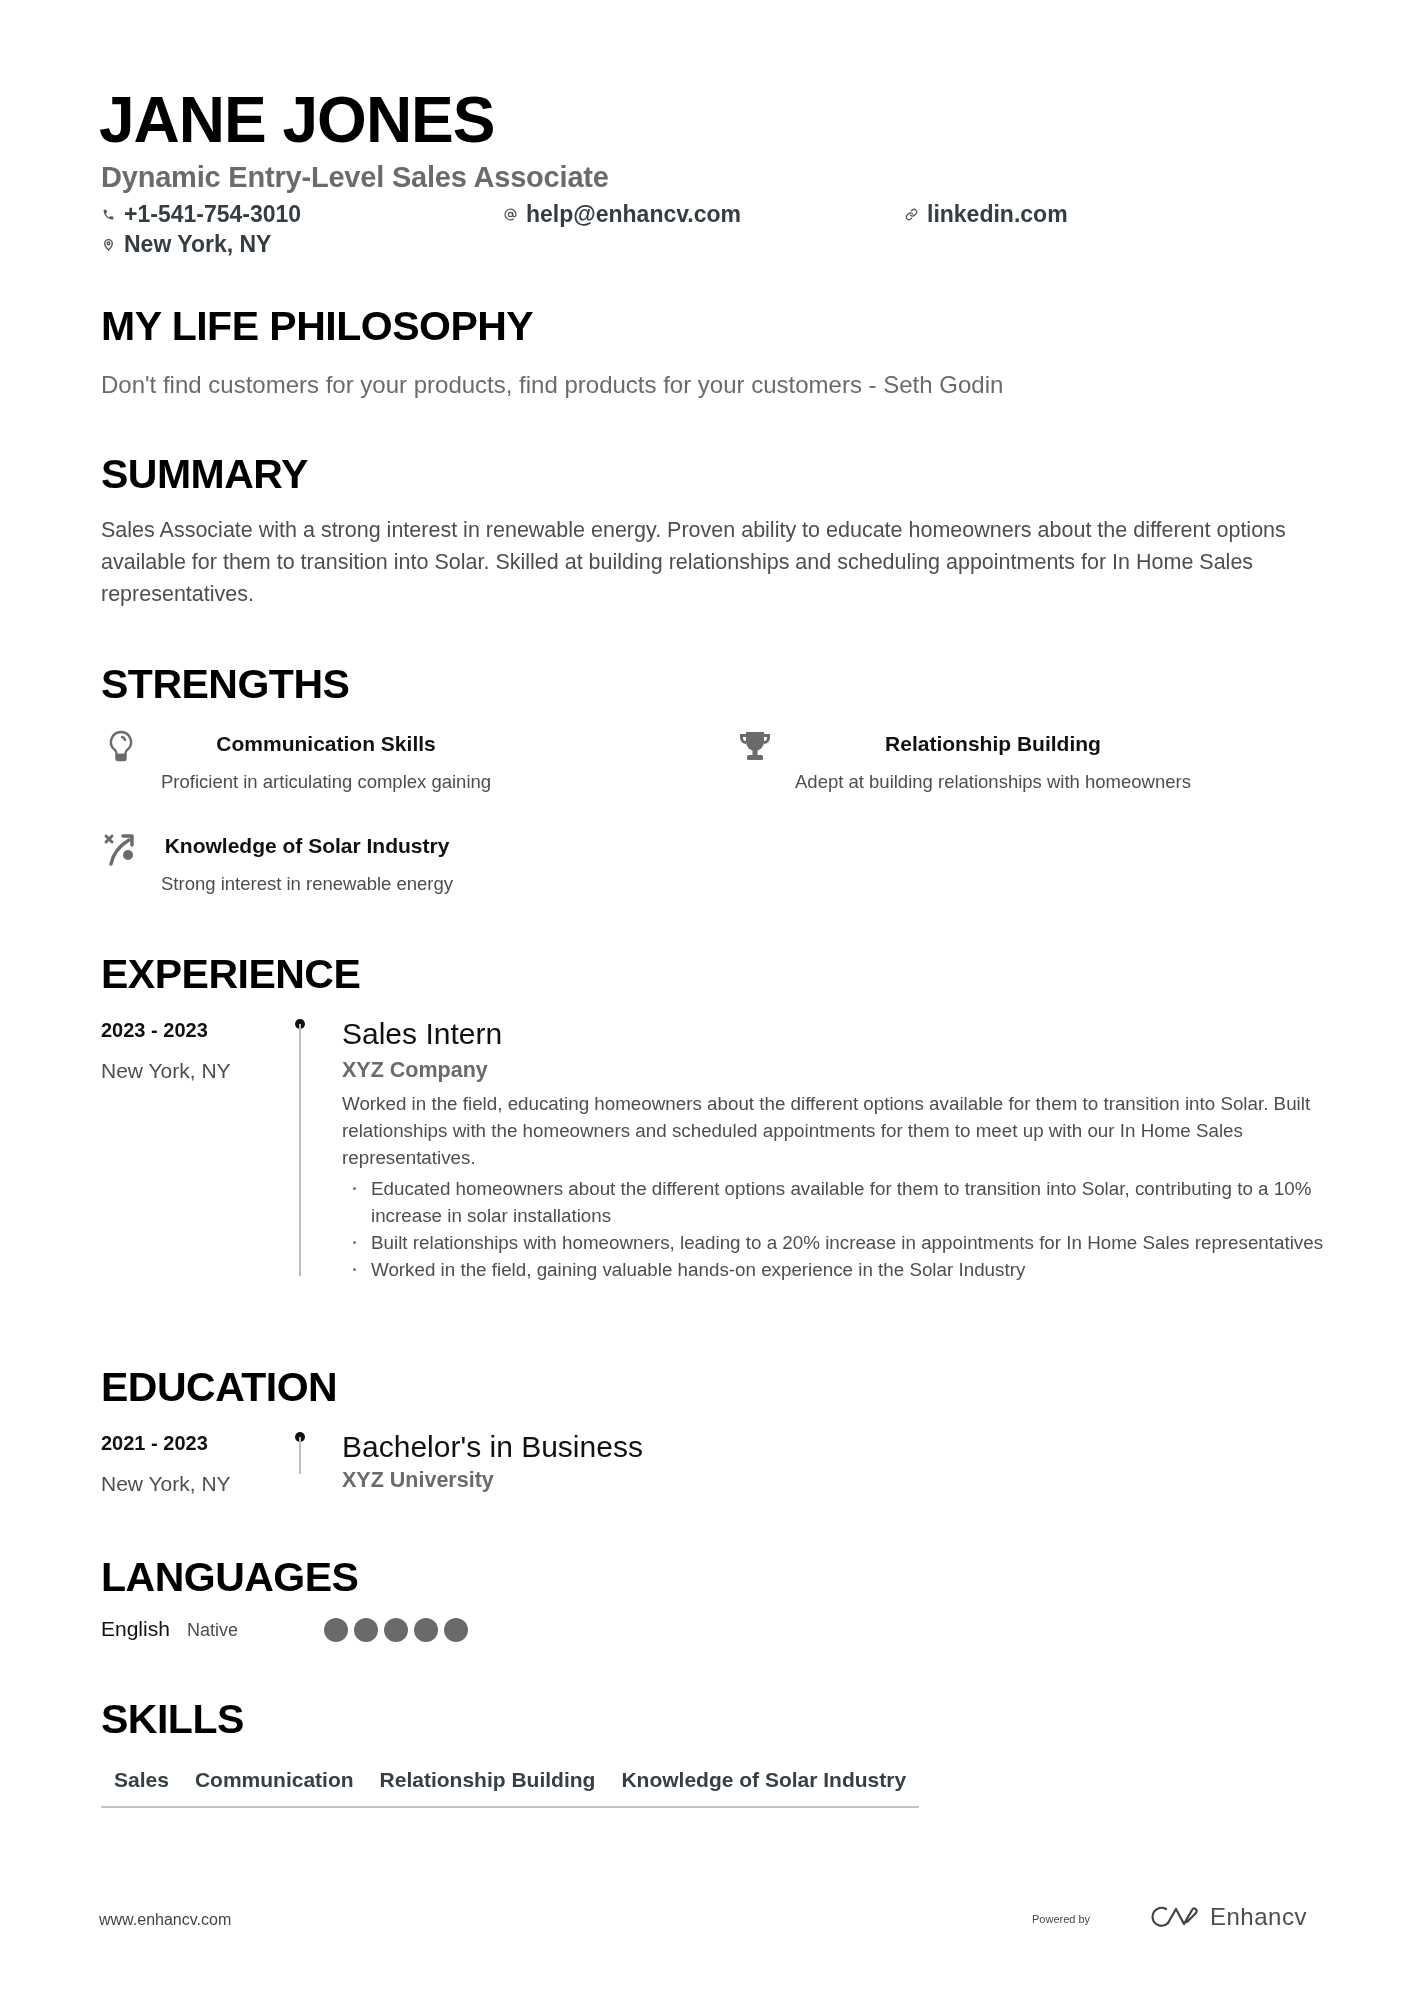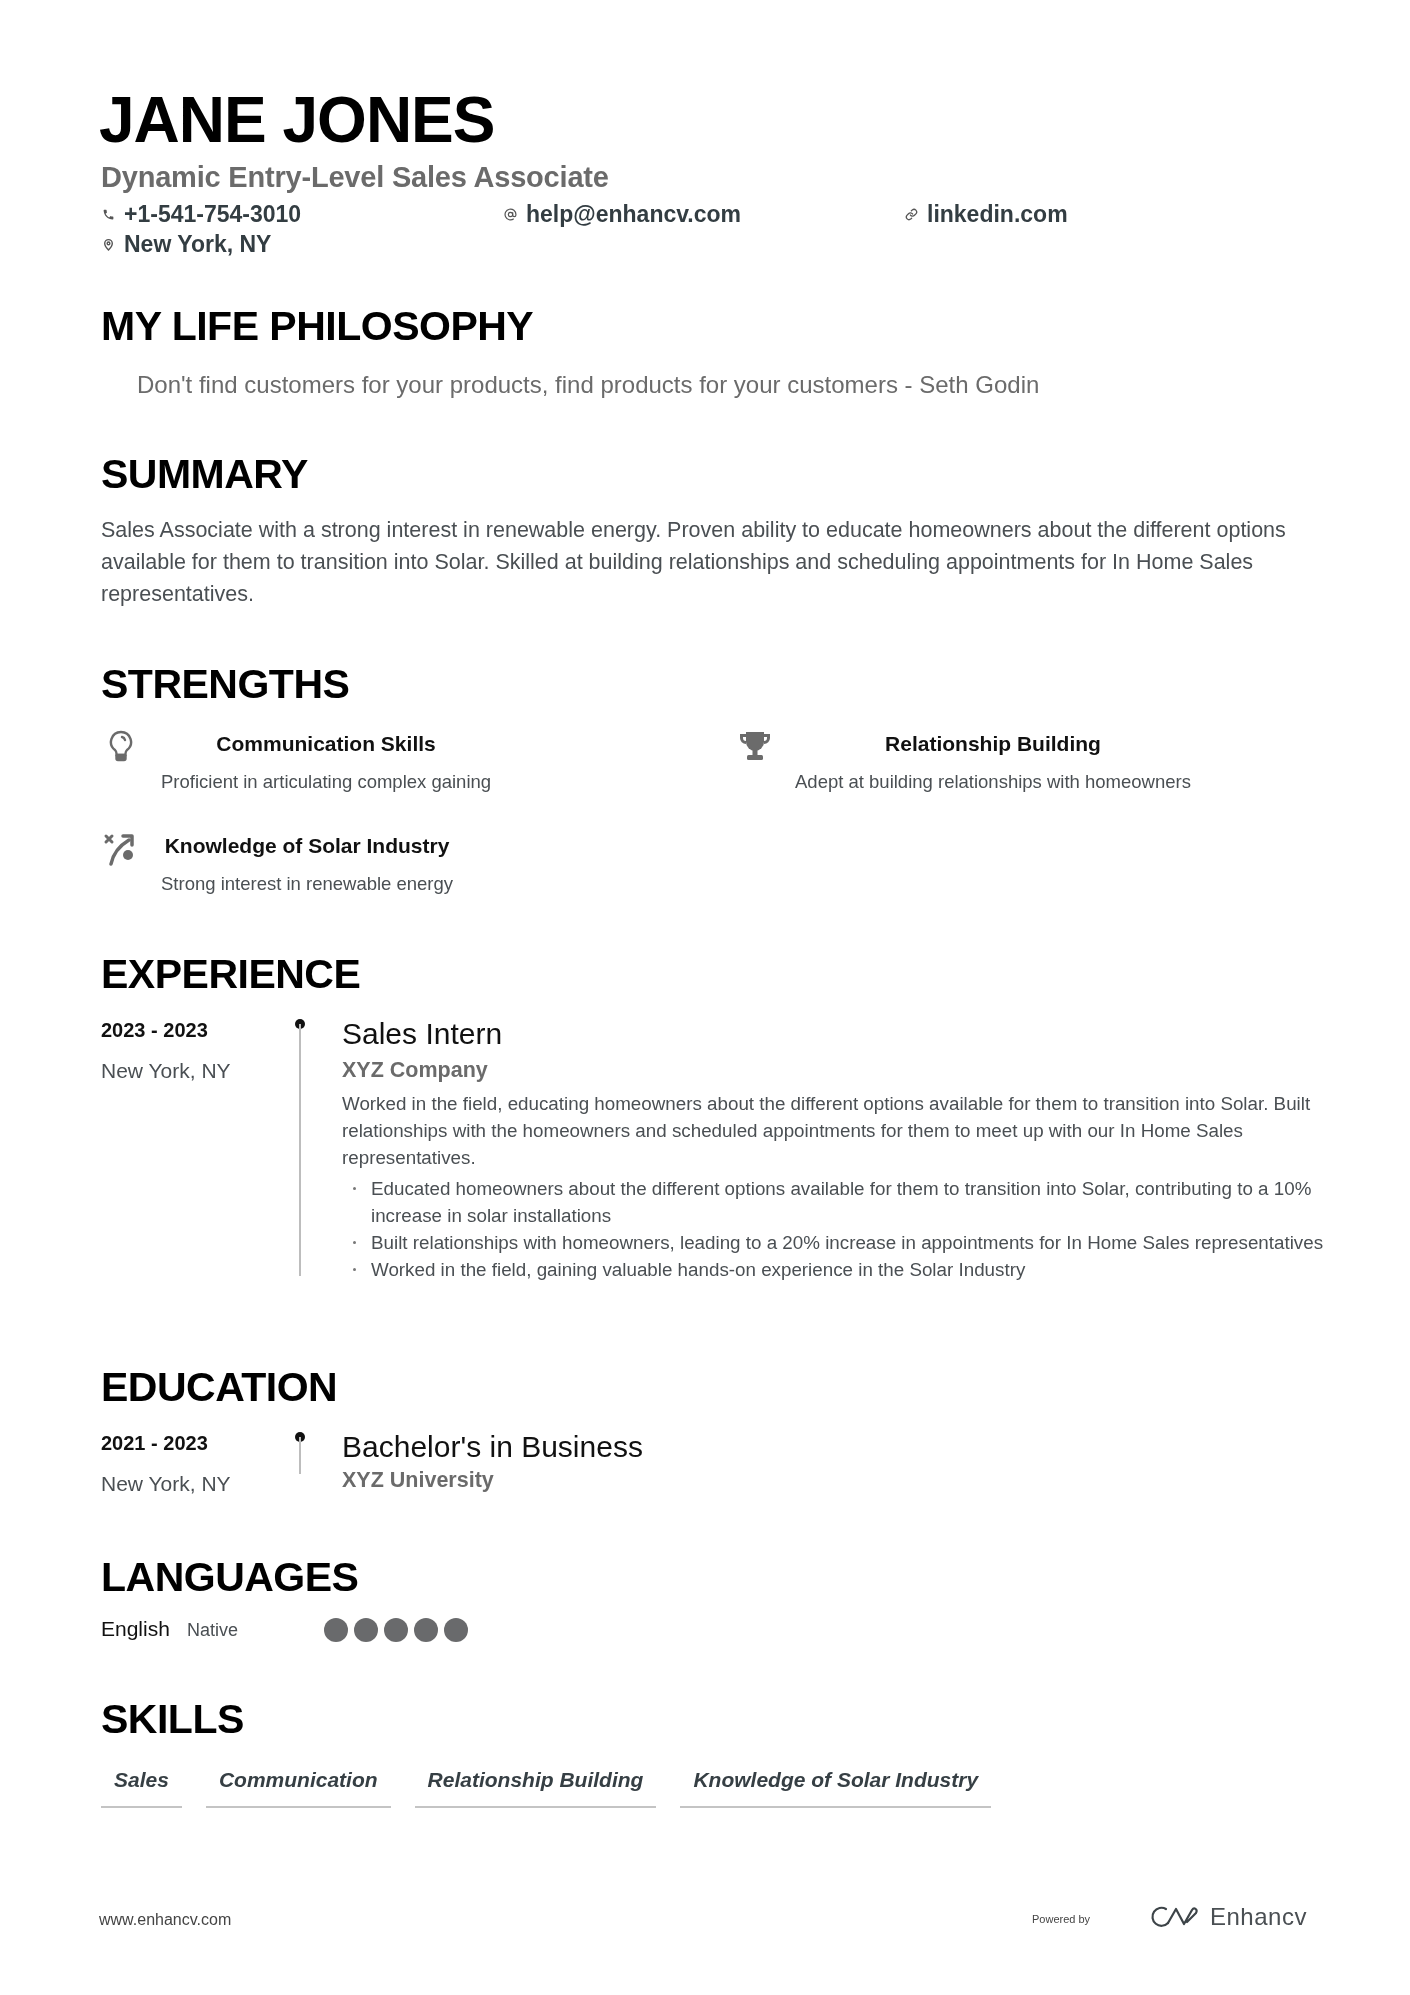--- a/index.html
+++ b/index.html
@@ -9,21 +9,21 @@
 
     .name { left: 99px; top: 84px; font-size: 64px; font-weight: 700; color: #000; letter-spacing: -1px; line-height: 72px; white-space: nowrap; }
     .subtitle { left: 101px; top: 159px; font-size: 29px; color: #6b6b6b; font-weight: 700; line-height: 36px; white-space: nowrap; letter-spacing: -0.2px; }
 
     .contact { display: flex; align-items: center; font-size: 23px; font-weight: 700; color: #333d42; white-space: nowrap; line-height: 22px; }
     .contact .ic { width: 14px; height: 16px; margin-right: 9px; display: inline-flex; align-items: center; justify-content: center; color: #555; }
     .contact .ic svg { width: 13px; height: 13px; }
 
     .section-title { left: 101px; font-size: 41px; font-weight: 700; color: #000; line-height: 48px; white-space: nowrap; letter-spacing: -0.5px; }
 
-    .quote { left: 101px; top: 369px; font-size: 24px; color: #6b6b6b; line-height: 32px; white-space: nowrap; margin-left: 36px; }
+    .quote { left: 101px; top: 369px; font-size: 24px; color: #6b6b6b; line-height: 32px; white-space: nowrap; }
 
     .summary { left: 101px; top: 514px; width: 1220px; font-size: 21.5px; color: #4a4f53; line-height: 32px; }
 
     .strength { display: flex; text-align: center; }
     .strength .s-icon { width: 40px; height: 36px; margin-right: 20px; display: flex; justify-content: center; color: #6b6b6b; }
     .strength .s-title { font-size: 21px; font-weight: 700; color: #111; line-height: 28px; white-space: nowrap; }
     .strength .s-desc { font-size: 18.5px; color: #4a4f53; line-height: 28px; margin-top: 10px; white-space: nowrap; }
 
     .date { left: 101px; font-size: 20px; font-weight: 700; color: #111; white-space: nowrap; line-height: 26px; }
     .loc { left: 101px; font-size: 21px; color: #4a4f53; white-space: nowrap; line-height: 28px; }
@@ -36,21 +36,21 @@
     .exp-desc { left: 342px; top: 1090px; width: 990px; font-size: 18.8px; color: #4a4f53; line-height: 27px; }
     .bullets { left: 342px; top: 1175px; width: 990px; list-style: none; font-size: 18.8px; color: #4a4f53; line-height: 27px; }
     .bullets li { position: relative; padding-left: 29px; }
     .bullets li::before { content: ""; position: absolute; left: 11px; top: 12px; width: 3px; height: 3px; border-radius: 50%; background: #777; }
 
     .lang-name { left: 101px; top: 1615px; font-size: 21px; color: #111; line-height: 28px; }
     .lang-level { left: 187px; top: 1617px; font-size: 18px; color: #4a4f53; line-height: 26px; }
     .lang-dots { left: 324px; top: 1618px; display: flex; gap: 6px; }
     .lang-dots .dot { width: 24px; height: 24px; border-radius: 50%; background: #696a6c; }
 
-    .skills { left: 101px; top: 1766px; display: flex; gap: 24px; font-style: italic; }
+    .skills { left: 101px; top: 1766px; display: flex; gap: 0; }
     .skill-tag { font-size: 21px; font-weight: 700; color: #363f44; padding: 0 13px 12px 13px; border-bottom: 2px solid #c4c4c4; white-space: nowrap; line-height: 28px; }
 
     .footer-url { left: 99px; top: 1910px; font-size: 16px; color: #444; line-height: 20px; }
     .powered { left: 1032px; top: 1909px; font-size: 11px; color: #444; line-height: 20px; }
     .brand { left: 1150px; top: 1902px; display: flex; align-items: center; gap: 12px; }
     .brand .logo { width: 48px; height: 26px; color: #3d4448; }
     .brand .brand-name { font-size: 24px; color: #4a4f53; line-height: 30px; letter-spacing: 0.5px; }
   </style>
 </head>
 <body>

